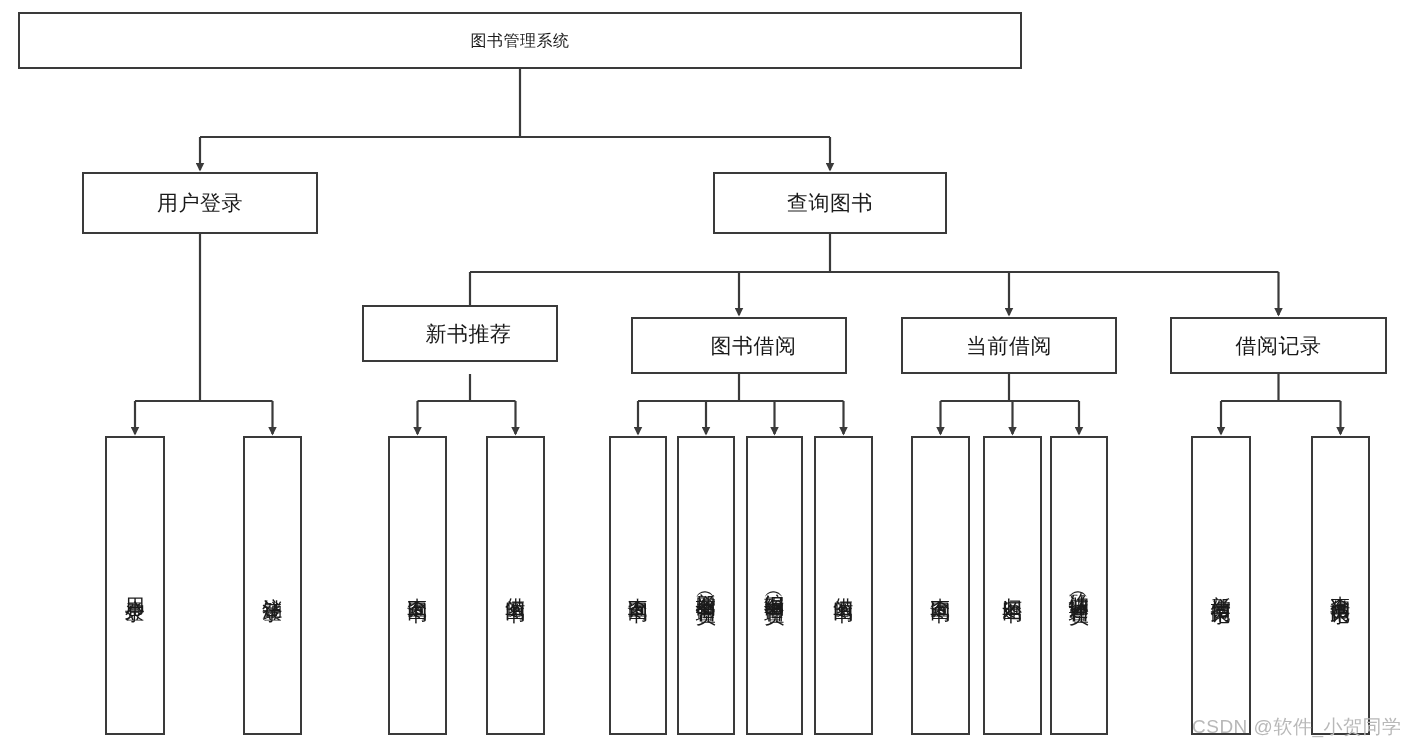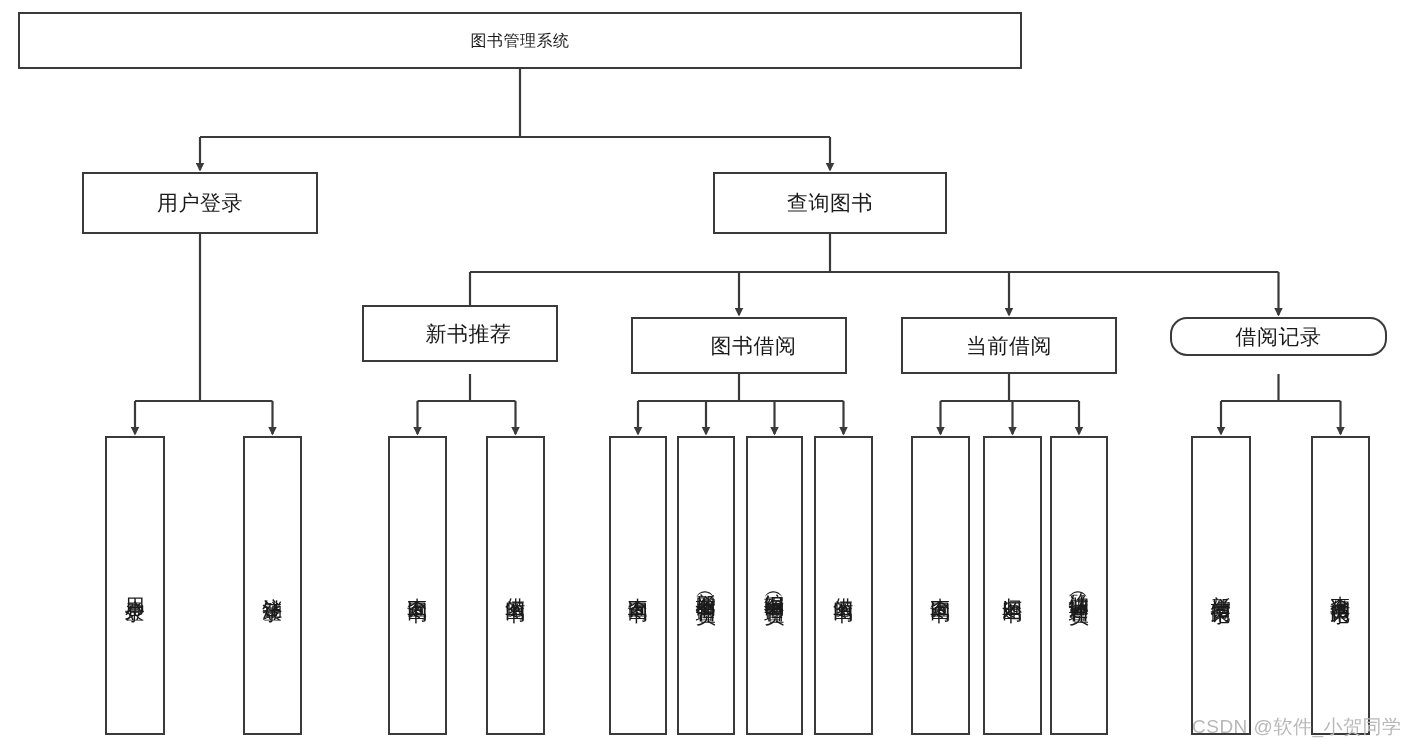--- a/index.html
+++ b/index.html
@@ -116,21 +116,21 @@
       </div>
       <div class="node level3 horizontal" style="left: 362px; top: 305px; width: 196px; height: 57px; padding-left: 17px;">
         <span class="node-label">新书推荐</span>
       </div>
       <div class="node level3 horizontal" style="left: 631px; top: 317px; width: 216px; height: 57px; padding-left: 29px;">
         <span class="node-label">图书借阅</span>
       </div>
       <div class="node level3 horizontal" style="left: 901px; top: 317px; width: 216px; height: 57px;">
         <span class="node-label">当前借阅</span>
       </div>
-      <div class="node level3 horizontal" style="left: 1170px; top: 317px; width: 217px; height: 39px; border-radius: 17px;">
+      <div class="node level3 horizontal" style="left: 1170px; top: 317px; width: 217px; height: 57px;">
         <span class="node-label">借阅记录</span>
       </div>
       <div class="node leaf vertical" style="left: 105px; top: 436px; width: 60px; height: 299px;">
         <span class="node-label">用户登录</span>
       </div>
       <div class="node leaf vertical" style="left: 243px; top: 436px; width: 59px; height: 299px;">
         <span class="node-label">注销登录</span>
       </div>
       <div class="node leaf vertical" style="left: 388px; top: 436px; width: 59px; height: 299px;">
         <span class="node-label">查询图书</span>

